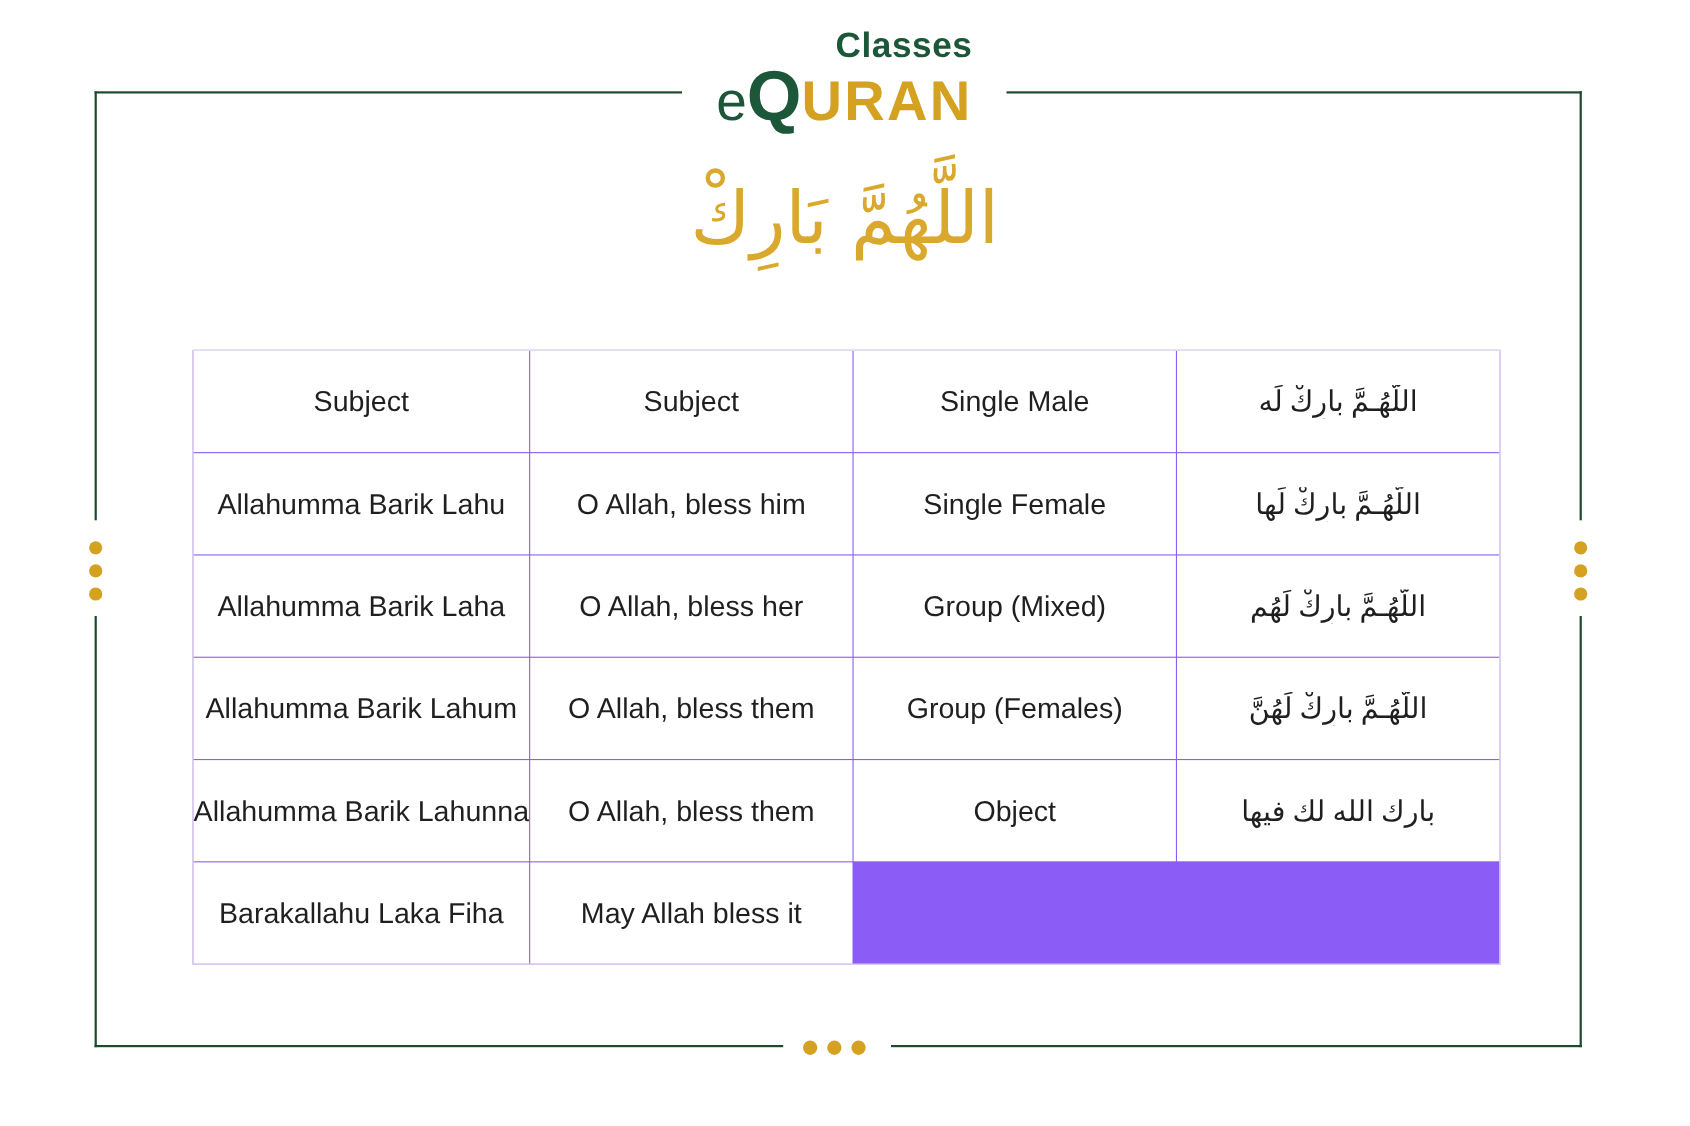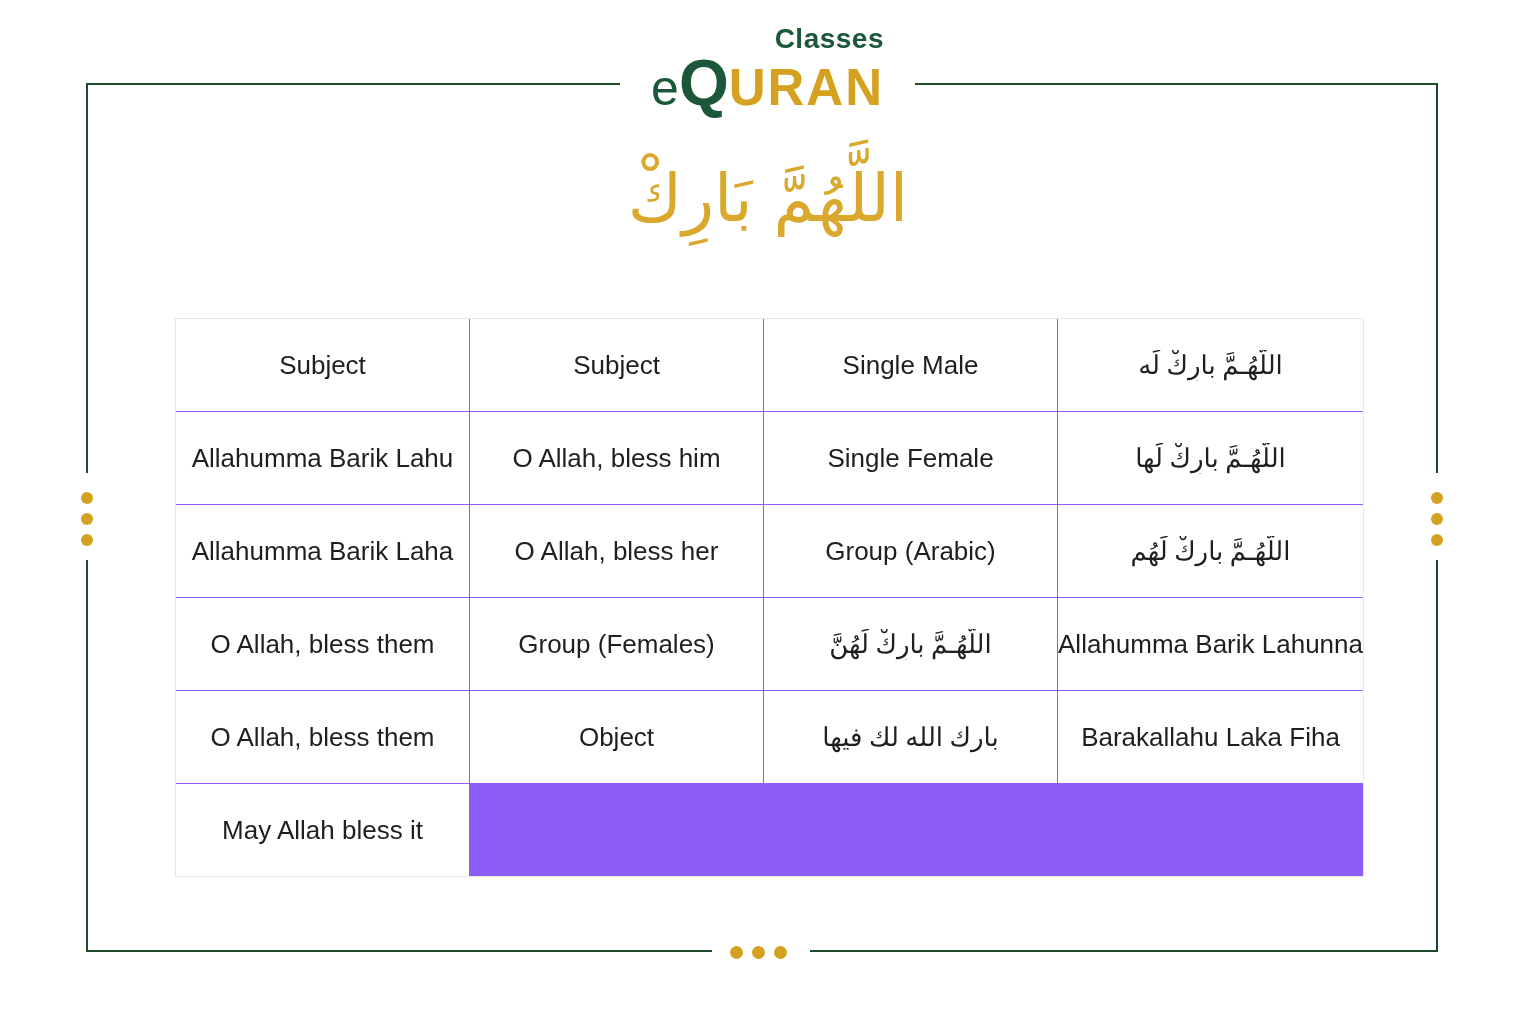--- a/index.html
+++ b/index.html
@@ -18,21 +18,21 @@
   .seg-left-upper{left:86px;top:83px;height:390px;}
   .seg-left-lower{left:86px;top:560px;height:392px;}
   .seg-right-upper{left:1436px;top:83px;height:390px;}
   .seg-right-lower{left:1436px;top:560px;height:392px;}
   
   .dot{position:absolute;border-radius:50%;background:#d5a121;}
   .dot-s{width:12px;height:12px;}
   .dot-b{width:13px;height:13px;}
   
   .logo{position:absolute;top:24px;right:652px;display:flex;flex-direction:column;align-items:flex-end;}
-  .logo-classes{font-size:28px;font-weight:700;color:#1b5738;letter-spacing:.5px;line-height:1.1;}
+  .logo-classes{font-size:32px;font-weight:700;color:#1b5738;letter-spacing:.5px;line-height:1.1;}
   .logo-brand{display:flex;align-items:baseline;margin-top:-4px;line-height:1;}
   .logo-e{font-size:50px;font-weight:500;color:#1b5738;}
   .logo-q{font-size:64px;font-weight:700;color:#1b5738;}
   .logo-uran{font-size:51px;font-weight:600;color:#d5a121;letter-spacing:2px;}
   
   .title-ar{
     position:absolute;left:0;top:148px;width:1536px;text-align:center;
     font-family:"DejaVu Sans",sans-serif;font-size:66px;line-height:1.55;
     color:#d9a82c;font-weight:500;
   }
@@ -124,24 +124,27 @@
         <span dir="rtl">اللّهُـمَّ بارِكْ لَها</span>
       </div>
     <div class="cell">
         <span>Allahumma Barik Laha</span>
       </div>
     <div class="cell">
         <span>O Allah, bless her</span>
       </div>
 
     <div class="cell">
-        <span>Group (Arabic)</span>
+        <span>Group (Mixed)</span>
       </div>
     <div class="cell cell-ar">
         <span dir="rtl">اللّهُـمَّ بارِكْ لَهُم</span>
+      </div>
+    <div class="cell">
+        <span>Allahumma Barik Lahum</span>
       </div>
     <div class="cell">
         <span>O Allah, bless them</span>
       </div>
 
     <div class="cell">
         <span>Group (Females)</span>
       </div>
     <div class="cell cell-ar">
         <span dir="rtl">اللّهُـمَّ بارِكْ لَهُنَّ</span>

